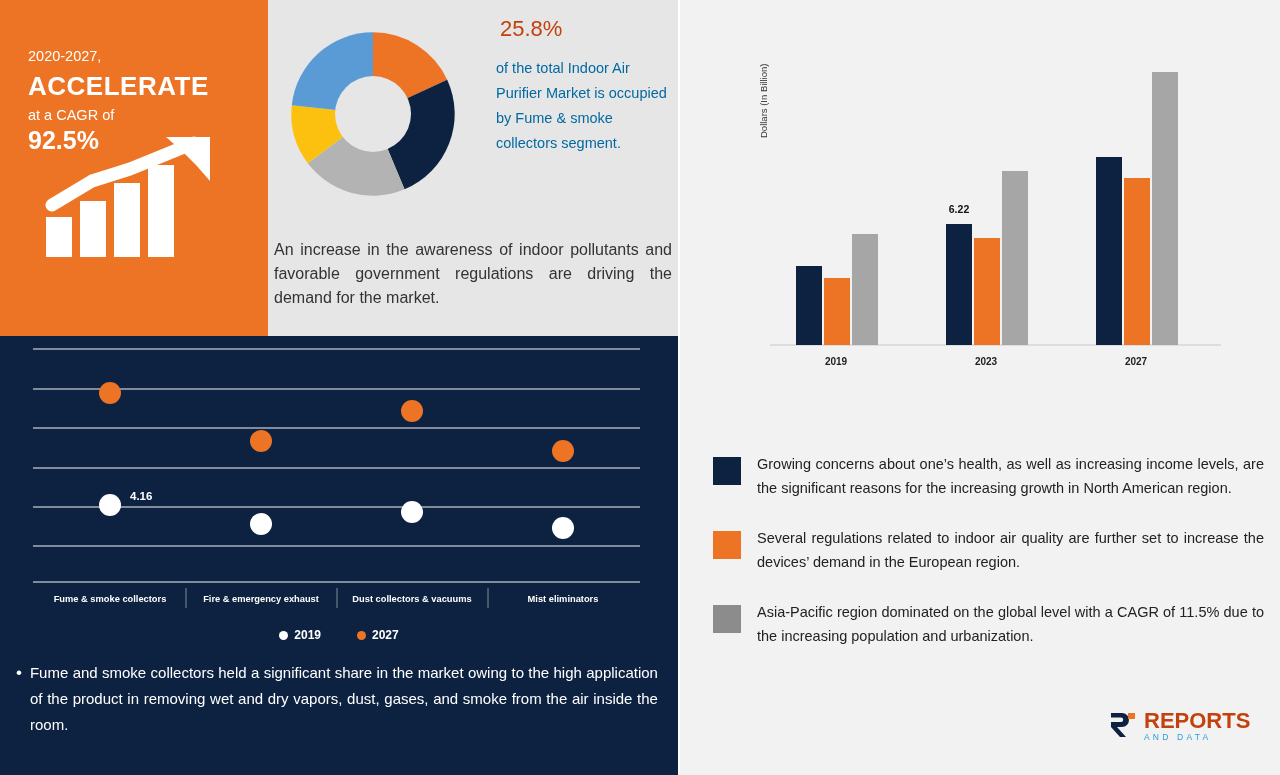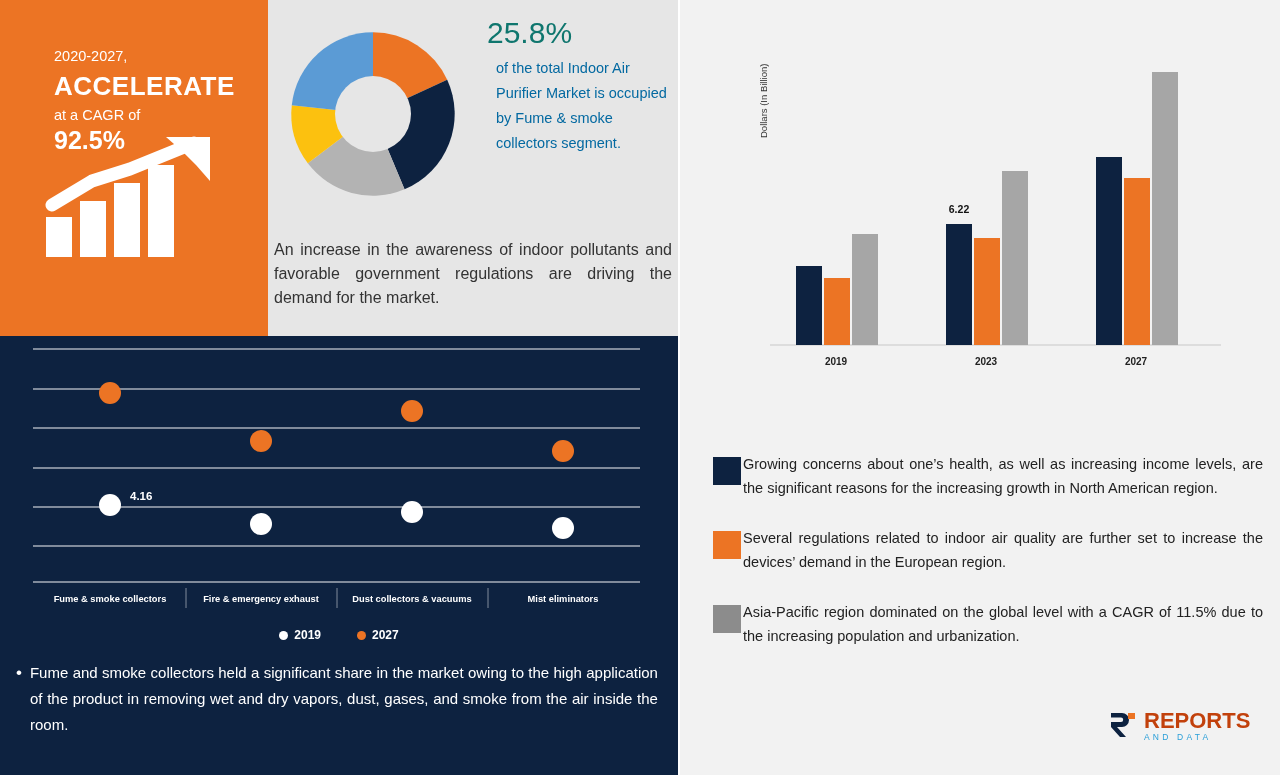--- a/index.html
+++ b/index.html
@@ -13,37 +13,37 @@
   }
   .page { position:absolute; inset:0; display:flex; }
 
   
   .left { width:678px; height:775px; position:relative; }
 
   .orange-box {
     position:absolute; left:0; top:0; width:268px; height:336px;
     background:#ec7424; color:#fff;
   }
-  .ob-inner { padding:46px 0 0 54px; }
+  .ob-inner { padding:46px 0 0 28px; }
   .ob-l1 { font-size:14.5px; line-height:20px; color:#fff; }
   .ob-l2 { font-size:14.5px; line-height:20px; color:#fff; }
   .ob-accel { font-size:26px; font-weight:bold; letter-spacing:.5px; margin-top:5px; }
   .ob-l3 { font-size:14.5px; line-height:20px; margin-top:3px;}
   .ob-cagr { font-size:25px; font-weight:bold; margin-top:1px; }
 
   .chart-icon { position:absolute; left:44px; top:135px; width:190px; height:125px; }
 
   .gray-box {
     position:absolute; left:268px; top:0; width:410px; height:336px;
     background:#e6e6e6;
   }
   .donut-wrap { position:absolute; left:10px; top:16px; width:190px; height:196px; }
   .stat-pct {
-    position:absolute; left:219px; top:16px;
-    font-size:30px; color:#0f766e; font-weight:normal;
+    position:absolute; left:232px; top:16px;
+    font-size:22px; color:#c2410c; font-weight:normal;
   }
   .stat-text {
     position:absolute; left:228px; top:56px; width:175px;
     font-size:14.5px; line-height:25px; color:#0369a1;
   }
   .gray-para {
     position:absolute; left:6px; top:238px; width:398px;
     font-size:16px; line-height:24px; color:#333;
     text-align:justify;
   }
@@ -81,21 +81,21 @@
   }
   .bar-legend {
     position:absolute; left:0; top:386px; width:572px;
     display:flex; justify-content:center; gap:22px;
     font-size:10.5px; font-weight:bold; color:#222;
   }
   .bar-legend .li { display:flex; align-items:center; gap:5px; }
   .sq { width:9px; height:9px; display:inline-block; }
 
   .notes { position:absolute; left:20px; top:452px; width:566px; }
-  .note { display:flex; gap:2px; margin-bottom:26px;padding-left:15px; }
+  .note { display:flex; gap:16px; margin-bottom:26px;padding-left:15px; }
   .note-sq { width:28px; height:28px; flex:0 0 28px; margin-top:5px; }
   .note-tx { font-size:14.5px; line-height:24px; color:#222; text-align:justify; width:520px;}
 
   .logo { position:absolute; left:1108px; top:708px; width:160px; height:44px; }
   .logo-main { font-size:22px; font-weight:bold; color:#c2410c; letter-spacing:0px;text-align:right; }
   .logo-sub { font-size:8.5px; letter-spacing:3.2px; color:#2a9fd8; margin-top:-2px;}
 
   .divider-vert { position:absolute; left:678px; top:0; width:2px; height:775px; background:#ffffff; }
   text { font-family:"Liberation Sans", sans-serif; }
 </style>

